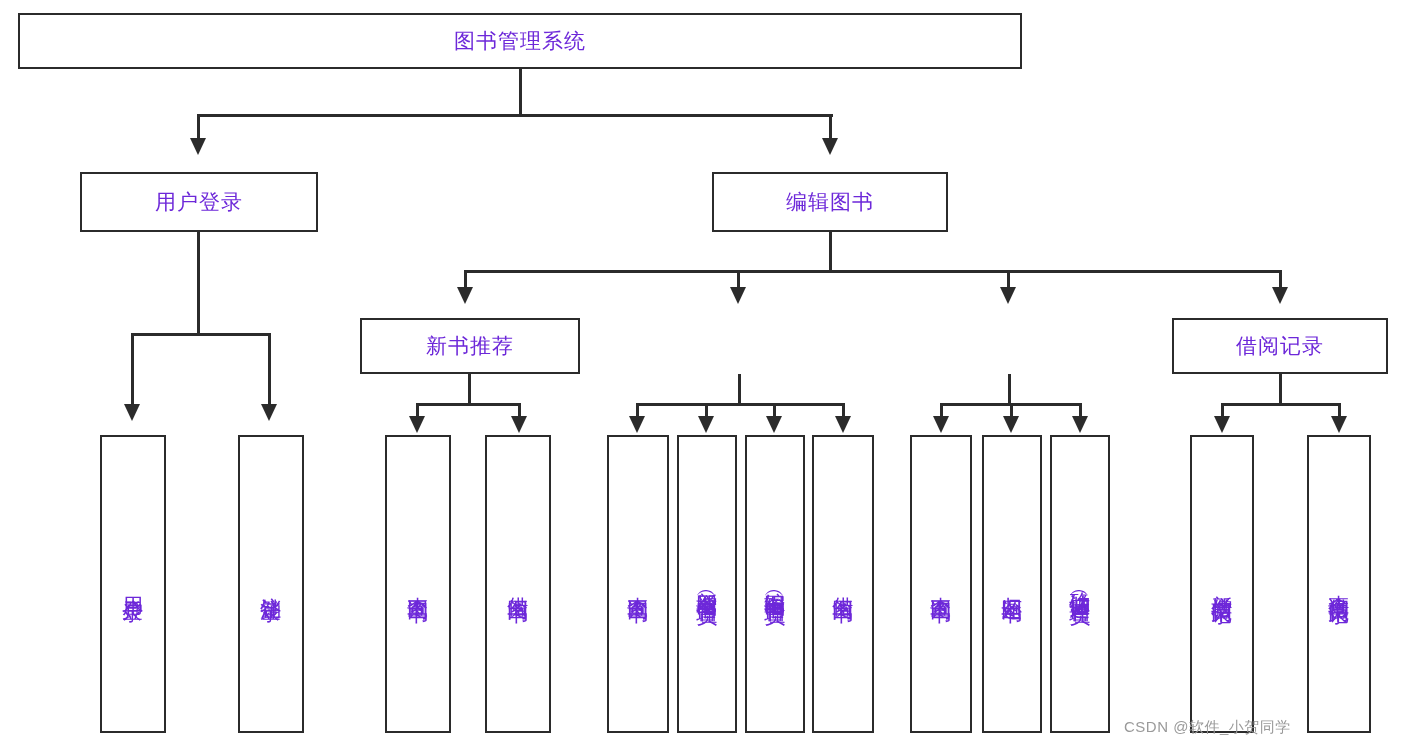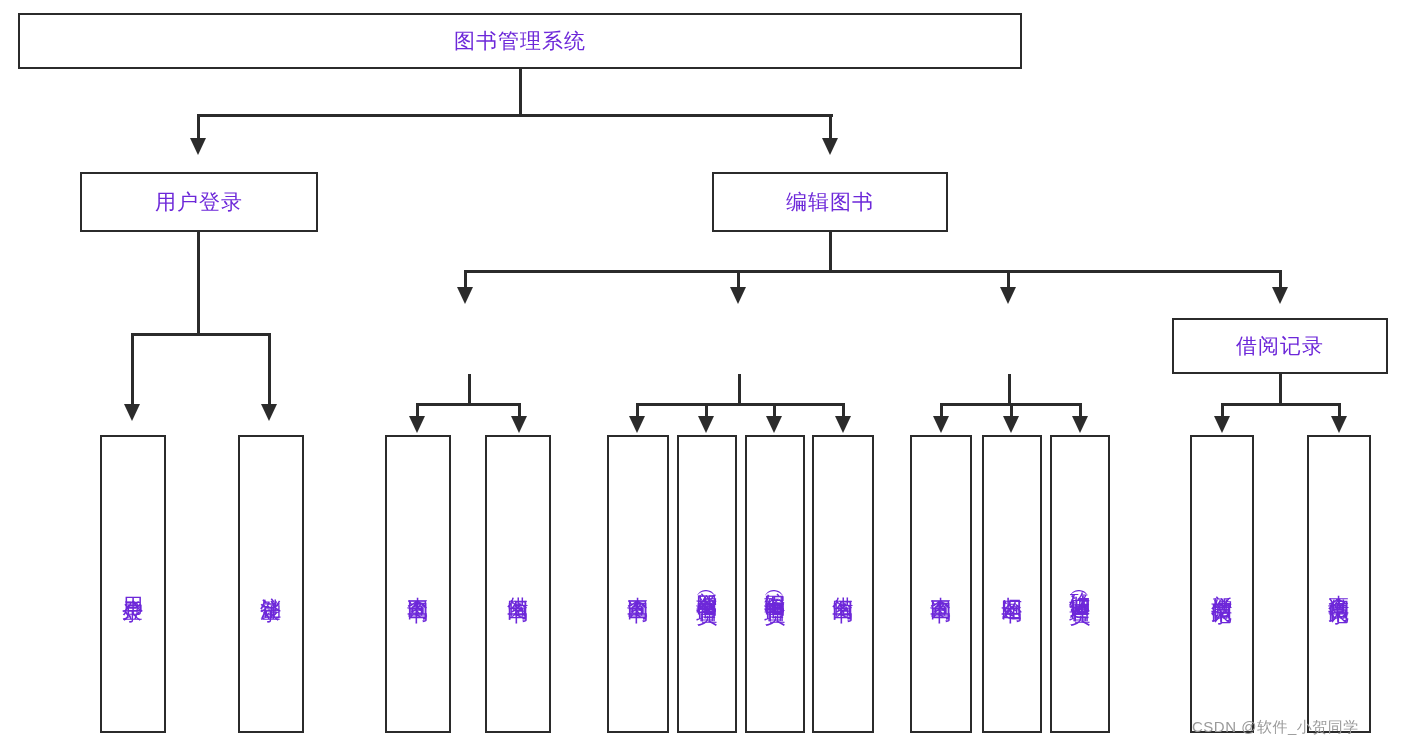--- a/index.html
+++ b/index.html
@@ -98,20 +98,23 @@
   <div class="edge h" style="left:464px; top:270px; width:818px; height:3px;"></div>
   <div class="edge v" style="left:464px; top:270px; width:3px; height:18px;"></div>
   <div class="arrow" style="left:457px; top:287px;"></div>
   <div class="edge v" style="left:737px; top:270px; width:3px; height:18px;"></div>
   <div class="arrow" style="left:730px; top:287px;"></div>
   <div class="edge v" style="left:1007px; top:270px; width:3px; height:18px;"></div>
   <div class="arrow" style="left:1000px; top:287px;"></div>
   <div class="edge v" style="left:1279px; top:270px; width:3px; height:18px;"></div>
   <div class="arrow" style="left:1272px; top:287px;"></div>
 
+  <div class="node horiz" style="left:360px; top:318px; width:220px; height:56px;">
+    <span>新书推荐</span>
+  </div>
   <div class="node horiz" style="left:1172px; top:318px; width:216px; height:56px;">
     <span>借阅记录</span>
   </div>
 
   <div class="edge v" style="left:468px; top:374px; width:3px; height:31px;"></div>
   <div class="edge h" style="left:416px; top:403px; width:105px; height:3px;"></div>
   <div class="edge v" style="left:416px; top:403px; width:3px; height:14px;"></div>
   <div class="arrow" style="left:409px; top:416px;"></div>
   <div class="edge v" style="left:518px; top:403px; width:3px; height:14px;"></div>
   <div class="arrow" style="left:511px; top:416px;"></div>
@@ -176,15 +179,15 @@
   <div class="node vert" style="left:1050px; top:435px; width:60px; height:298px;">
     <span>确认归还（管理员）</span>
   </div>
   <div class="node vert" style="left:1190px; top:435px; width:64px; height:298px;">
     <span>新增借阅记录</span>
   </div>
   <div class="node vert" style="left:1307px; top:435px; width:64px; height:298px;">
     <span>查询借阅记录</span>
   </div>
 
-  <div id="watermark" style="left:1192px; top:718px;">CSDN @软件_小贺同学</div>
+  <div id="watermark" style="left:1124px; top:718px;">CSDN @软件_小贺同学</div>
 
 </div>
 
 </body></html>

